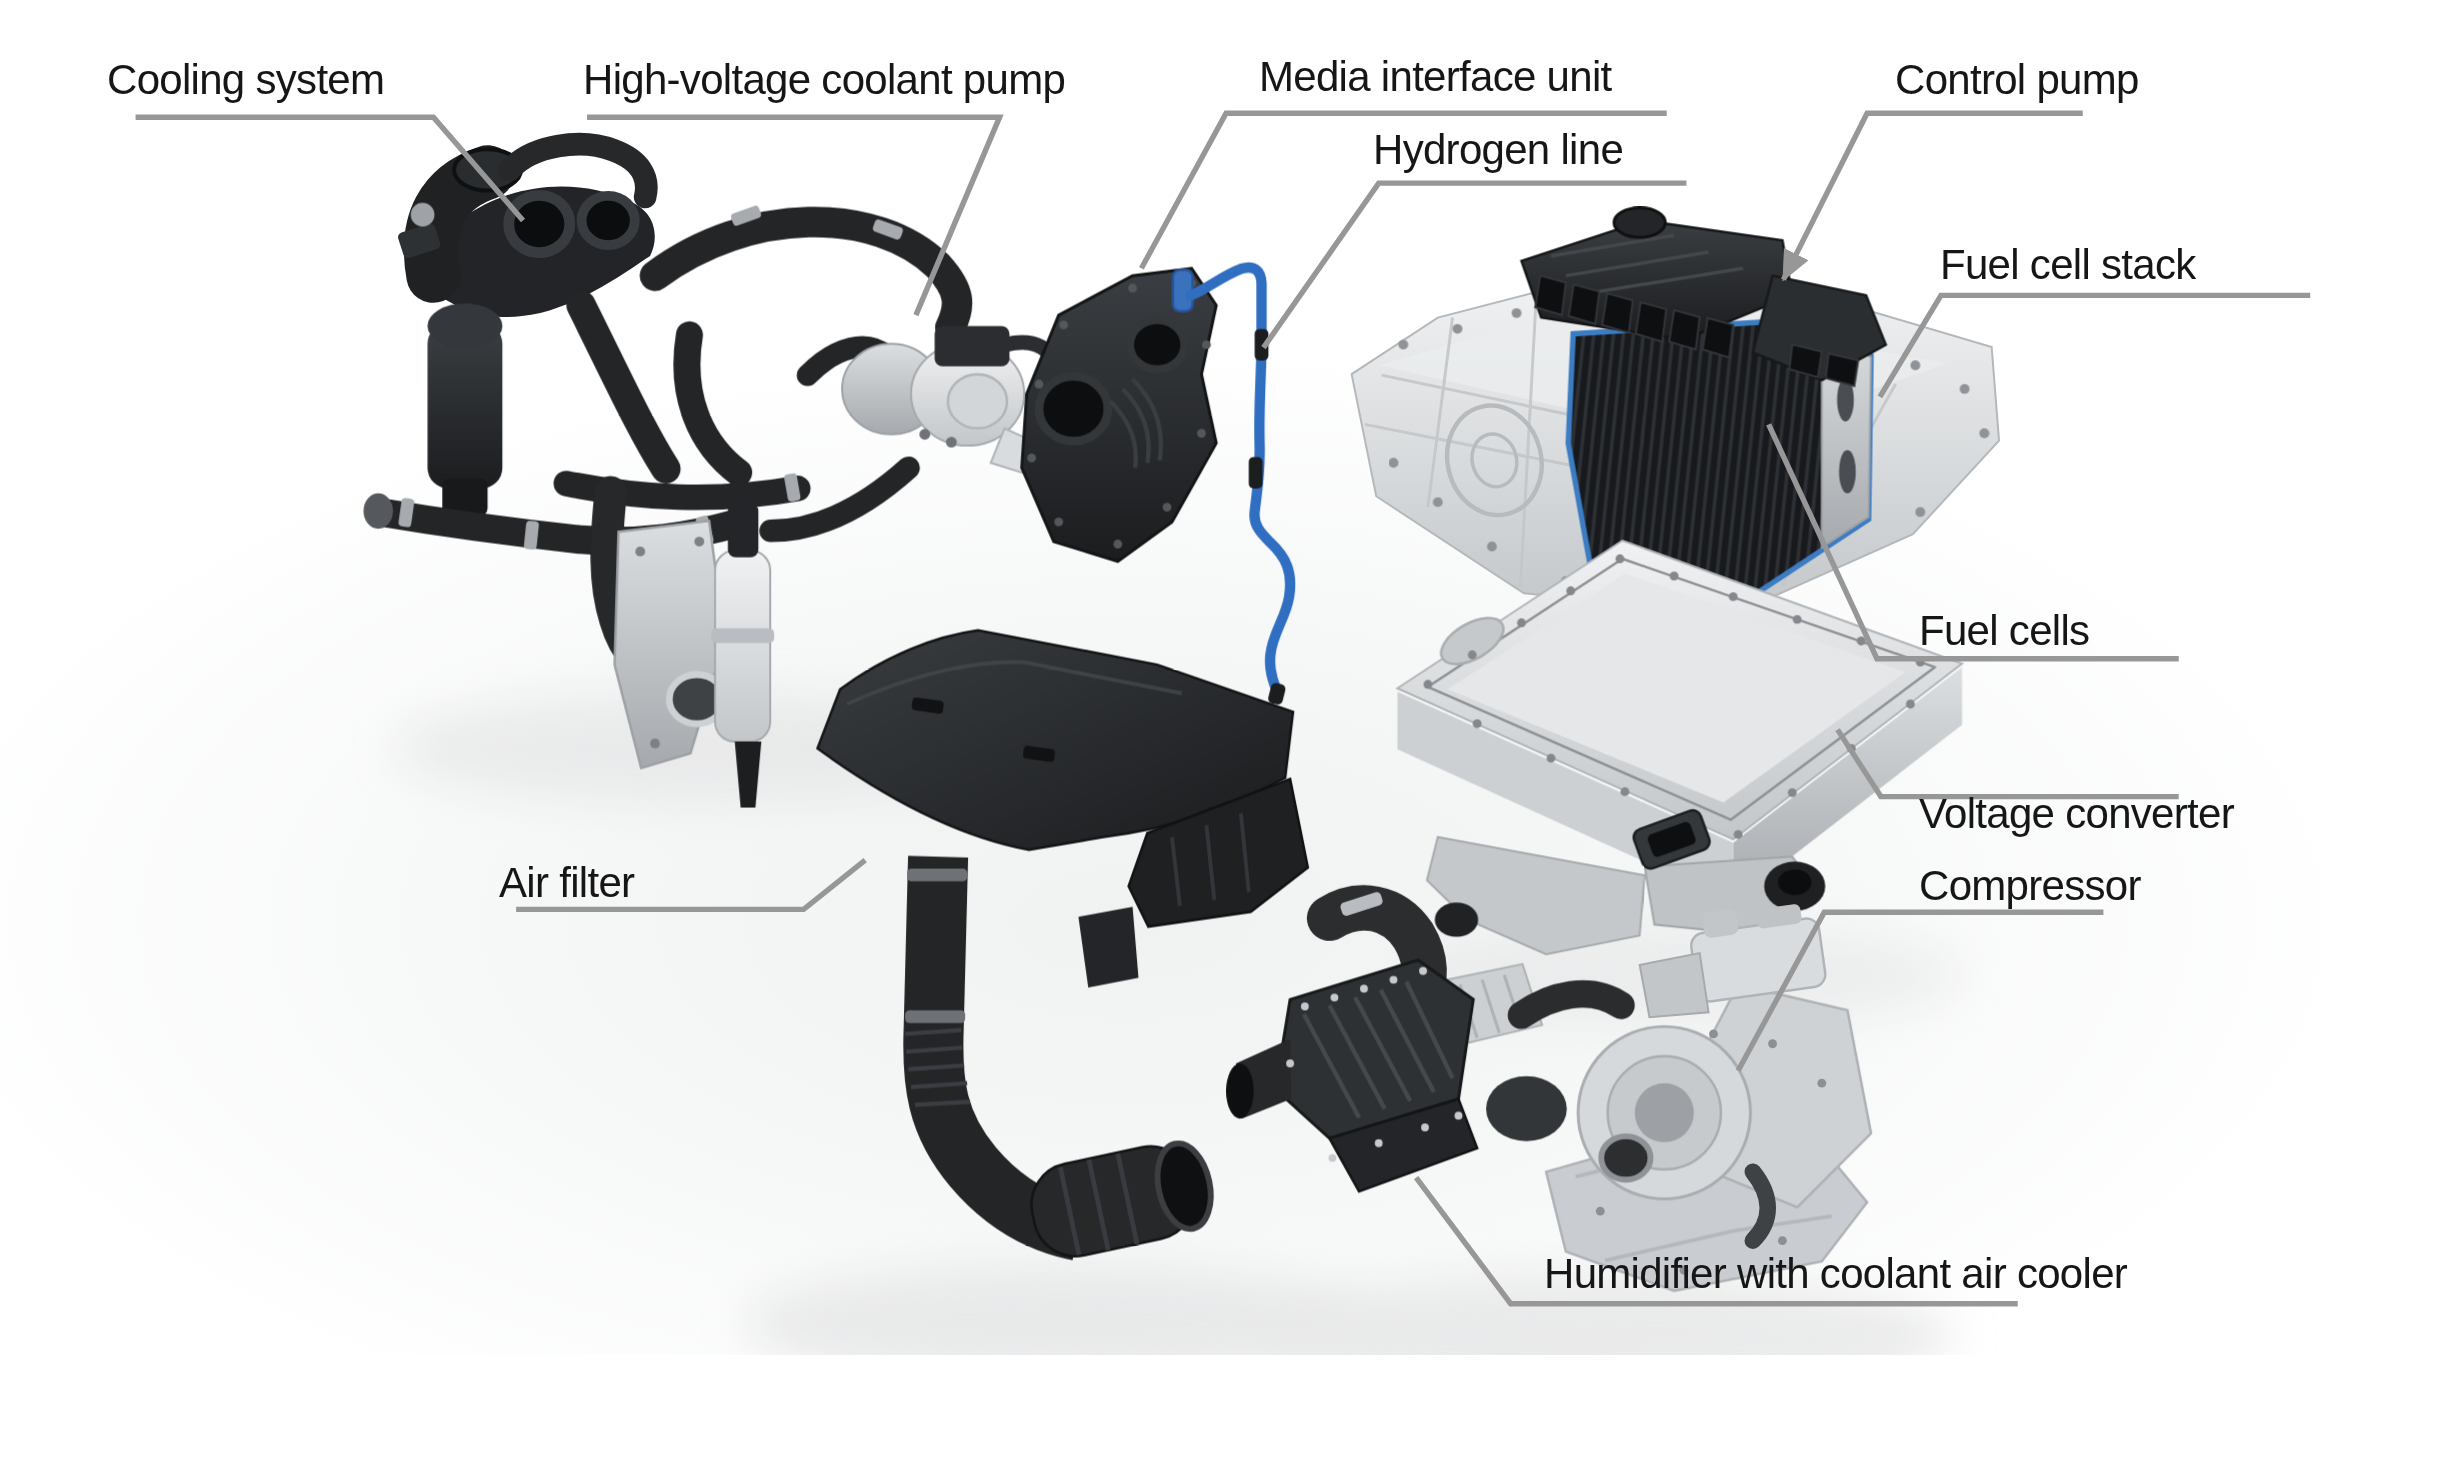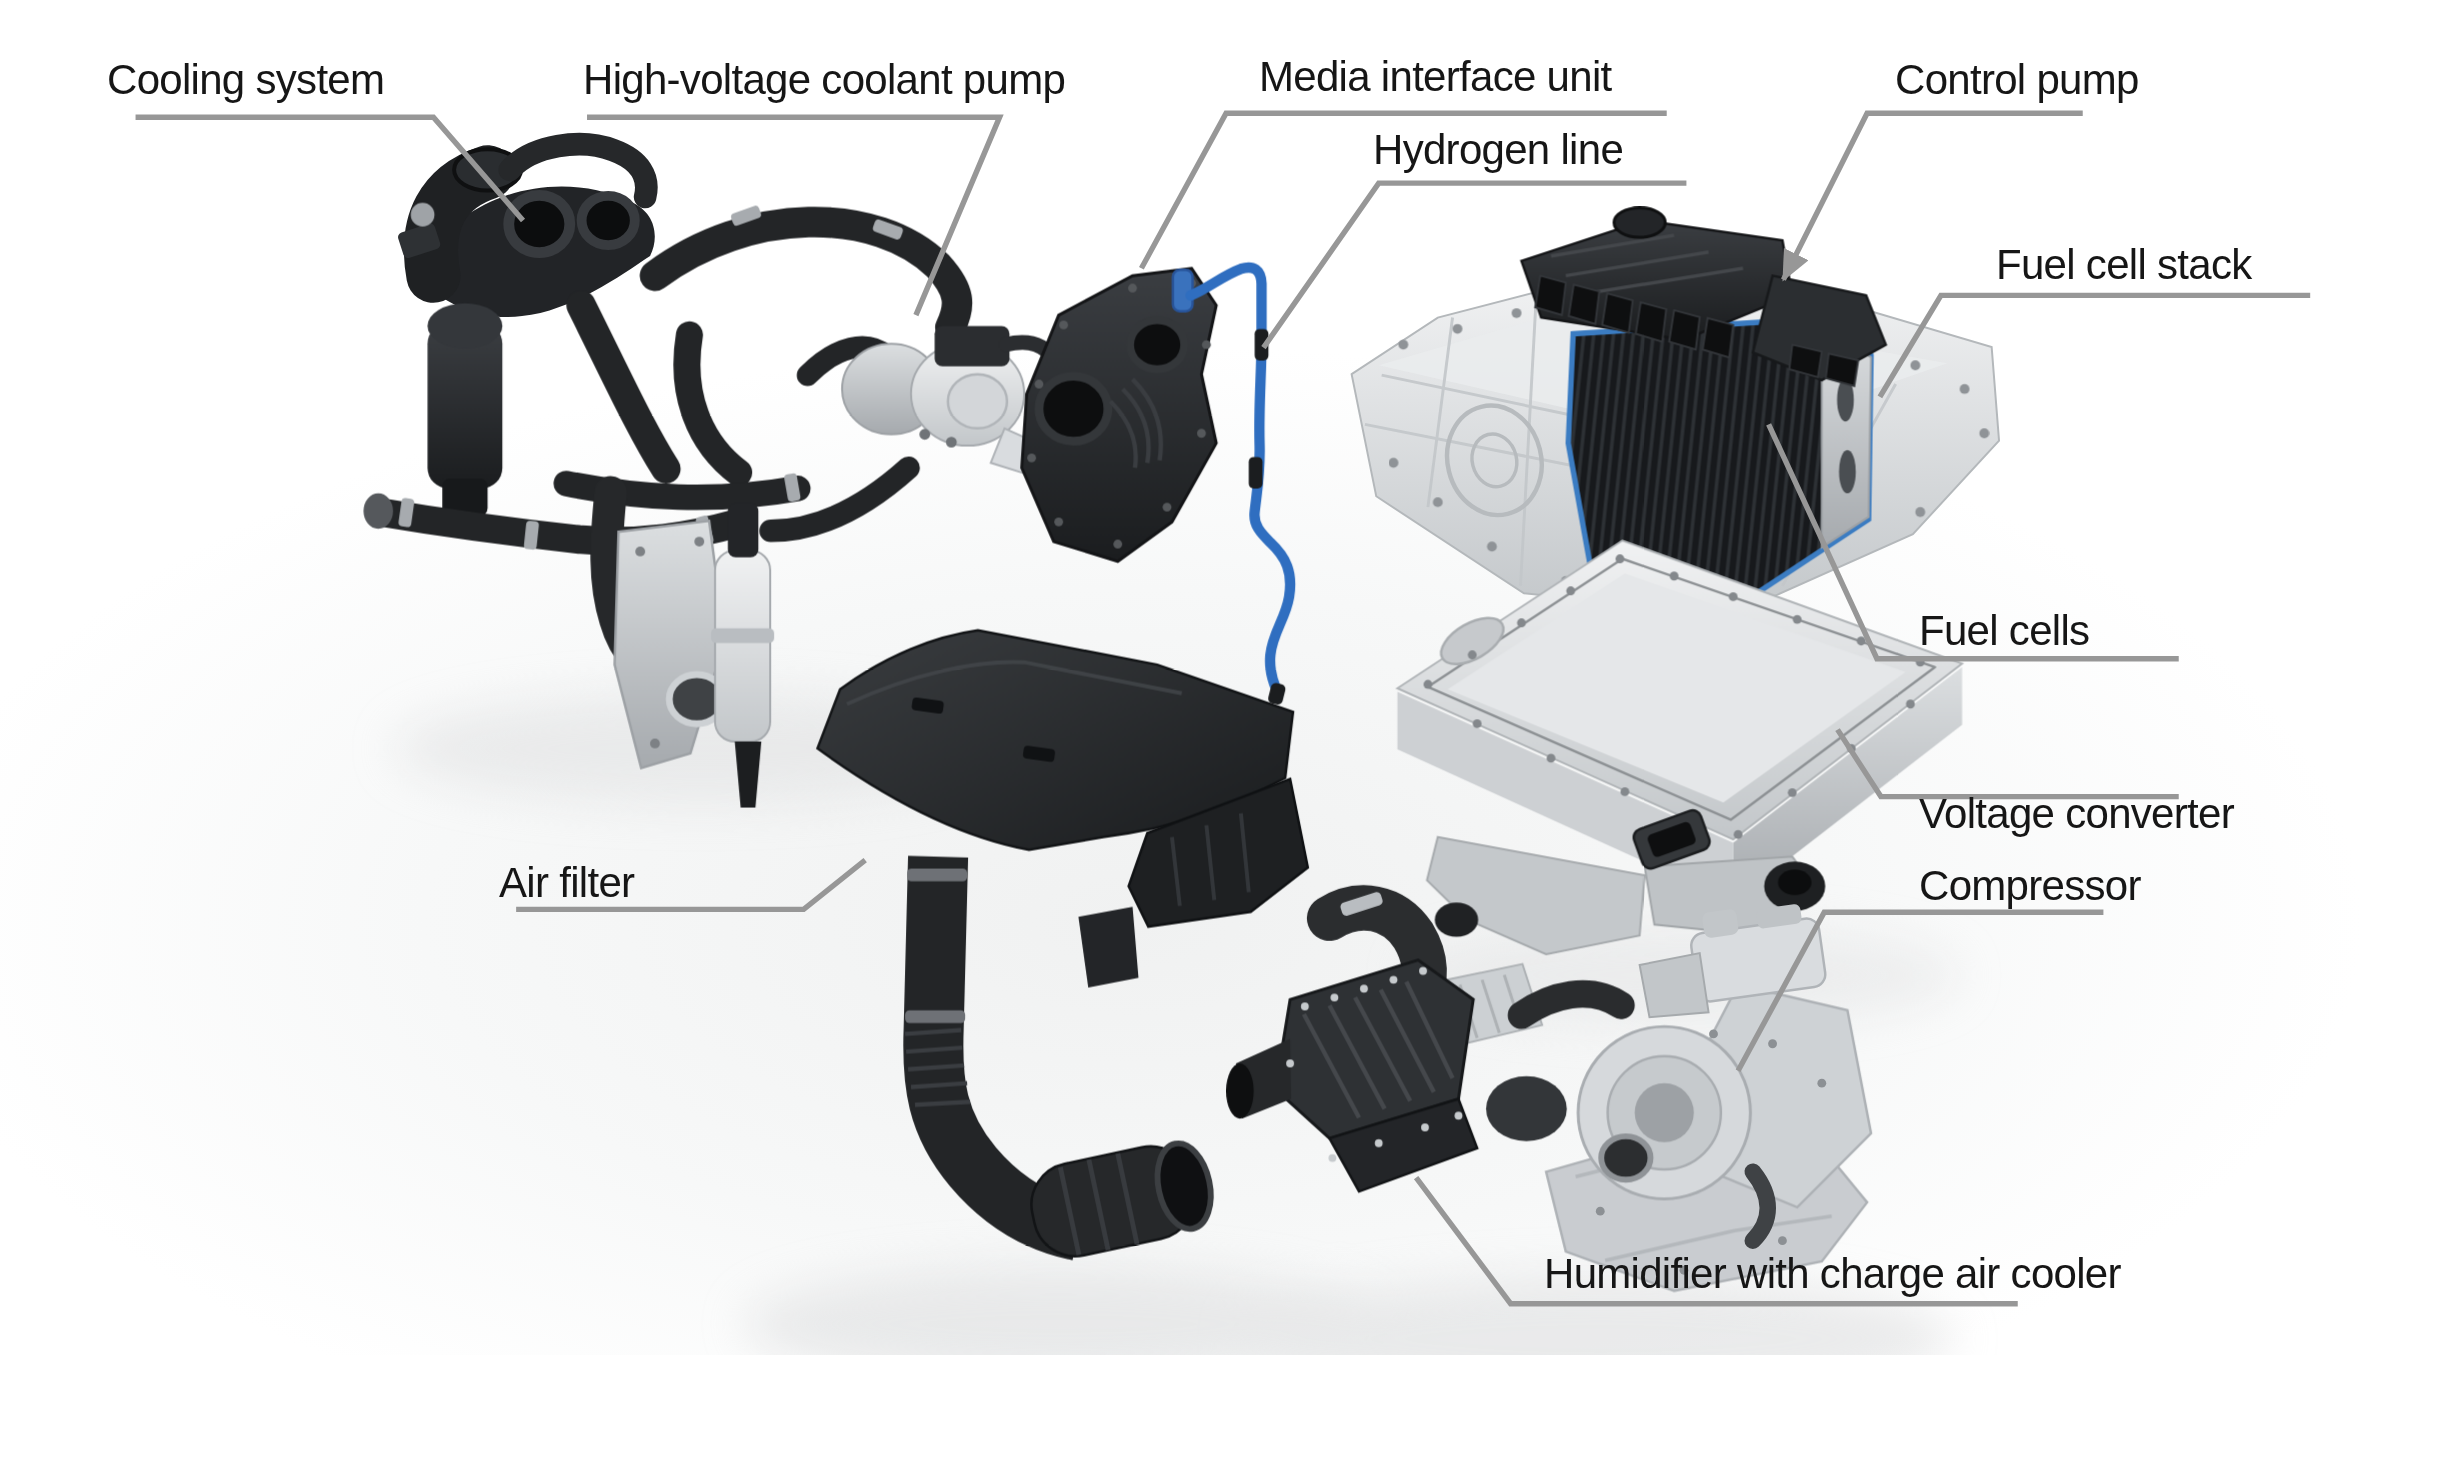--- a/index.html
+++ b/index.html
@@ -357,21 +357,21 @@
       <polyline class="leader" points="1048,1847 1632,1847 1757,1747"></polyline>
       <polyline class="leader" points="4098,2648 3068,2648 2876,2392"></polyline>
     </g>
   </svg>
 
   <div class="label" style="left:107px;top:58px">Cooling system</div>
   <div class="label" style="left:583px;top:58px">High-voltage coolant pump</div>
   <div class="label" style="left:1259px;top:55px">Media interface unit</div>
   <div class="label" style="left:1373px;top:128px">Hydrogen line</div>
   <div class="label" style="left:1895px;top:58px">Control pump</div>
-  <div class="label" style="left:1996px;top:243px">Fuel cell stack</div>
+  <div class="label" style="left:1940px;top:243px">Fuel cell stack</div>
   <div class="label" style="left:1919px;top:609px">Fuel cells</div>
   <div class="label" style="left:1919px;top:792px">Voltage converter</div>
   <div class="label" style="left:1919px;top:864px">Compressor</div>
   <div class="label" style="left:499px;top:861px">Air filter</div>
-  <div class="label" style="left:1544px;top:1252px">Humidifier with charge air cooler</div>
+  <div class="label" style="left:1544px;top:1252px">Humidifier with coolant air cooler</div>
 
 </div>
 
 
 </body></html>

